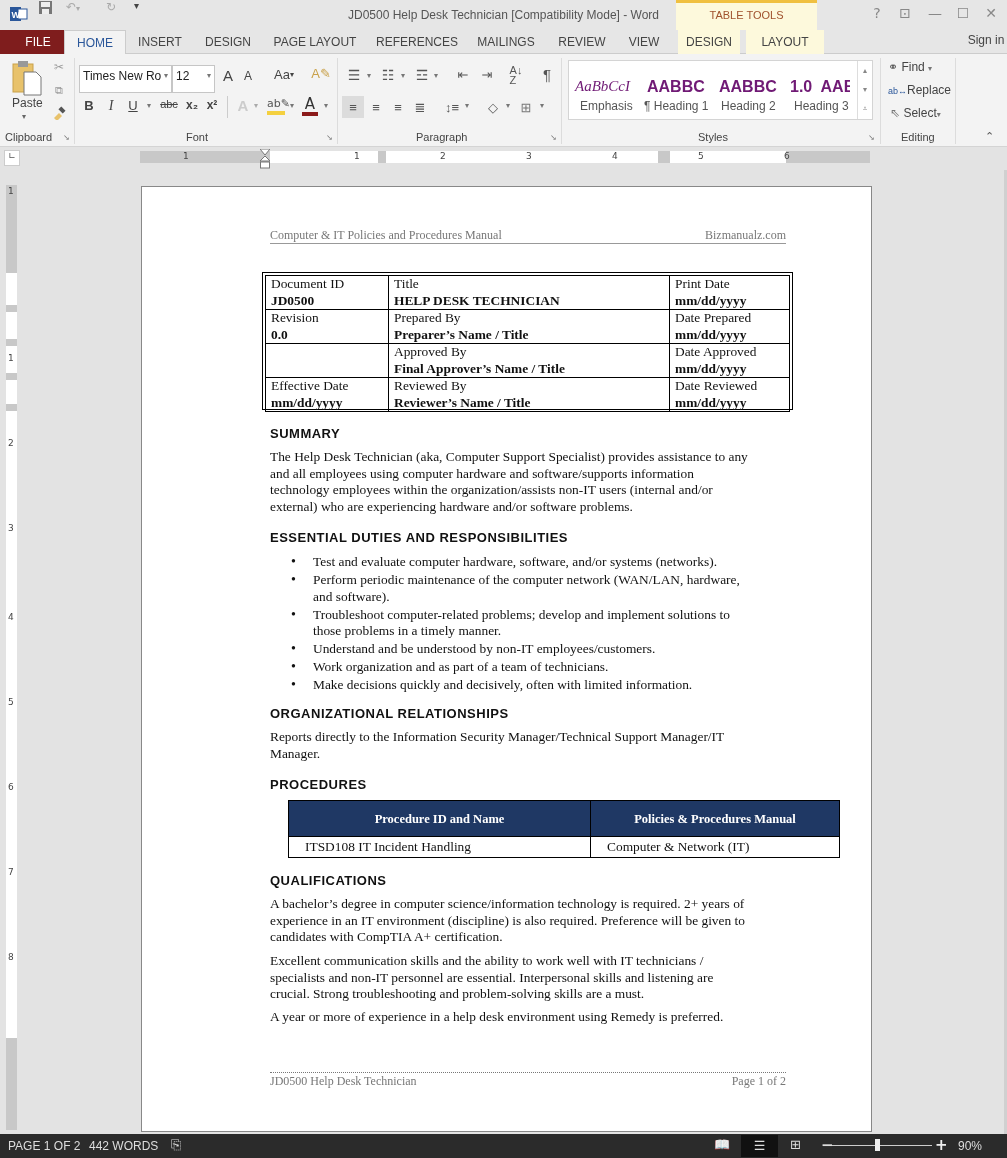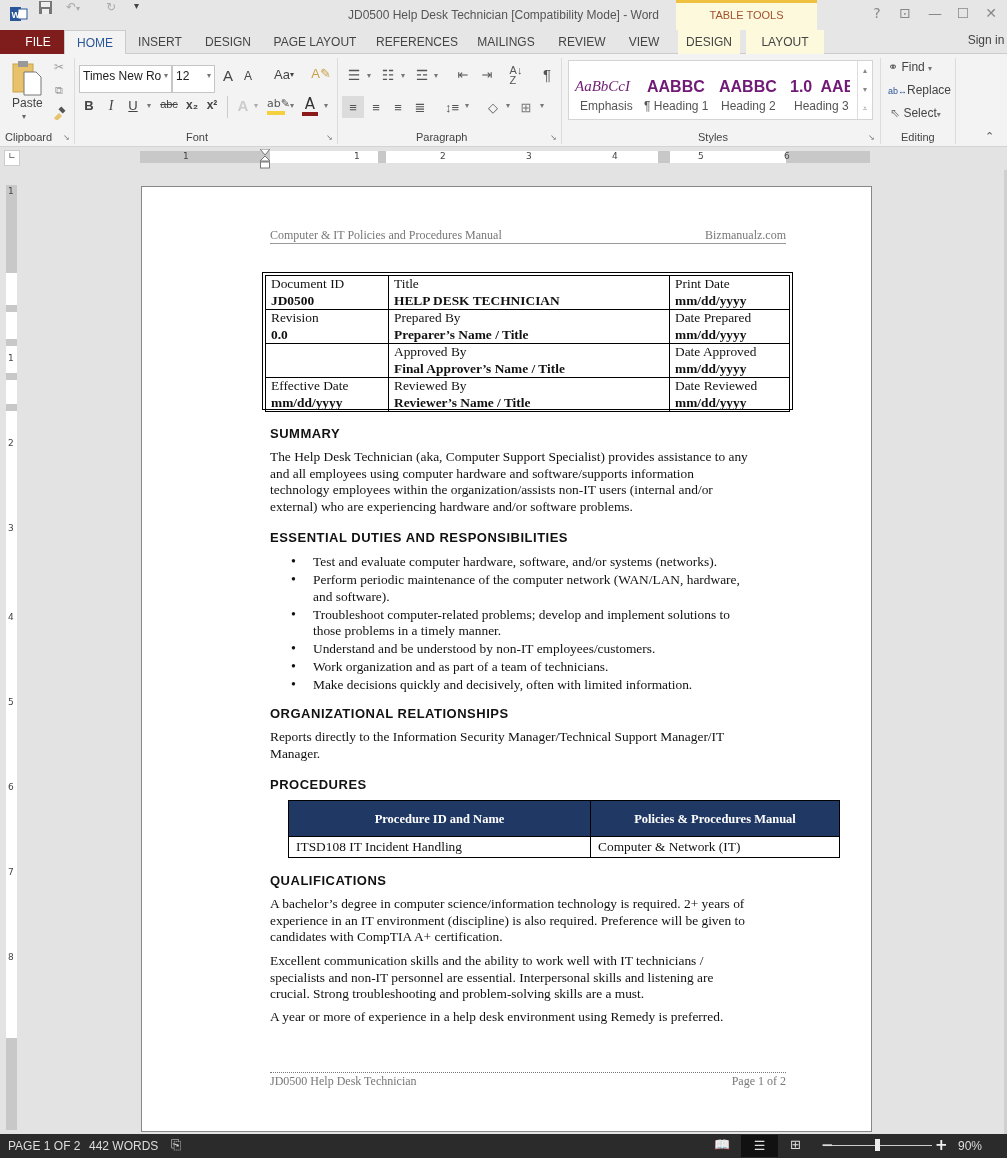--- a/index.html
+++ b/index.html
@@ -33,21 +33,21 @@
 .vr-grey{left:6px;width:11px;background:#c8c8c8}
 
 #page{left:141px;top:186px;width:731px;height:946px;background:#fff;border:1px solid #888}
 .hdr-text{font-size:12px;color:#777;font-family:"Liberation Serif",serif}
 .doc-h{font-family:"Liberation Sans",sans-serif;font-weight:bold;font-size:13px;color:#111;letter-spacing:0.5px}
 .para{font-family:"Liberation Serif",serif;font-size:13.4px;color:#111;line-height:16.5px}
 table.info{border-collapse:collapse;font-family:"Liberation Serif",serif;font-size:13.4px;color:#111}
 table.info td{border:1px solid #000;padding:0 5px;vertical-align:top;line-height:16.5px}
 table.proc{border-collapse:collapse;font-family:"Liberation Serif",serif;font-size:13.4px;color:#111}
 table.proc th{background:#1f3864;color:#fff;font-weight:bold;font-size:12.5px;border:1px solid #000;text-align:center;line-height:16px}
-table.proc td{border:1px solid #000;padding:2px 7px;line-height:16px}
+table.proc td{border:1px solid #000;padding:2px 16px;line-height:16px}
 ul.bullets{list-style:none}
 ul.bullets li{position:relative;padding-left:0}
 ul.bullets li:before{content:"\2022";position:absolute;left:-22px;font-size:14px}
 
 #statusbar{left:0;top:1134px;width:1007px;height:24px;background:#2b2b2b;color:#ddd;font-family:"Liberation Sans",sans-serif;font-size:12px}
 </style>
 </head>
 <body>
 
 <div id="titlebar" class="abs"></div>

